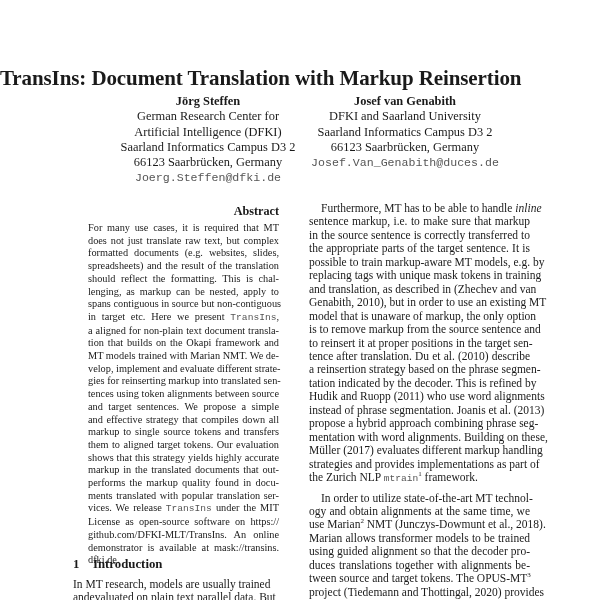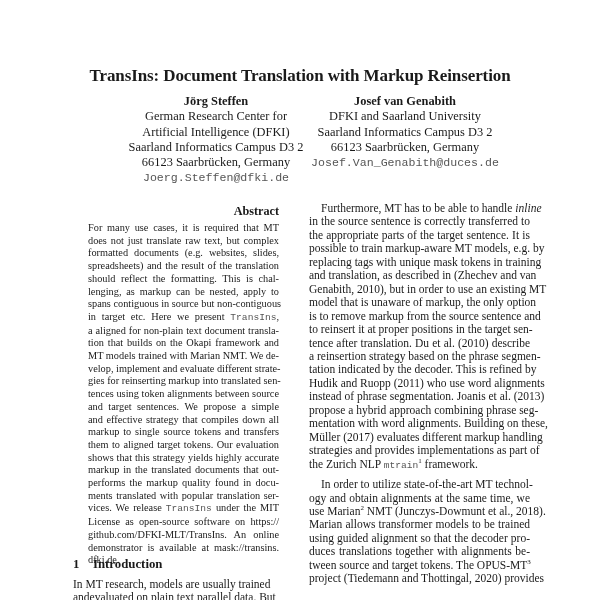--- a/index.html
+++ b/index.html
@@ -1,21 +1,21 @@
 <!DOCTYPE html>
 <html><head>
 <meta charset="utf-8">
 <style>
   html, body { margin:0; padding:0; background:#ffffff; }
   body { width:600px; height:600px; overflow:hidden; position:relative;
          font-family:"Liberation Serif", serif; color:#1a1a1a; }
-  .title { position:absolute; top:66px; left:0; width:600px; text-align:center;
-           font-weight:bold; font-size:17px; letter-spacing:-0.1px; }
+  .title { position:absolute; top:66px; left:0; width:600px; text-align:left;
+           font-weight:bold; font-size:21px; letter-spacing:-0.1px; }
   .author { position:absolute; top:94px; text-align:center; font-size:12.4px; line-height:15.3px; }
-  .author.a1 { left:116px; width:200px; }
+  .author.a1 { left:108px; width:200px; }
   .author.a2 { left:300px; width:210px; }
   .author .name { font-weight:bold; }
   .mono { font-family:"Liberation Mono", monospace; color:#555; font-size:11.6px; }
   .abs-title { position:absolute; top:204px; left:88px; width:191px; text-align:right;
                font-weight:bold; font-size:12.2px; }
   .abstract { position:absolute; top:222px; left:88px; width:191px;
               font-size:10.3px; line-height:12.7px; text-align:justify; }
   .abstract .line, .col .line { display:block; text-align:justify; text-align-last:justify; white-space:nowrap; }
   .abstract .line.last, .col .line.last { text-align-last:left; }
   .abstract .tt, .col .tt { font-family:"Liberation Mono", monospace; font-size:9.6px; color:#555; }
@@ -81,20 +81,21 @@
     <span class="line last">dfki.de.</span>
   </div>
 
 <div class="section">
   <span class="num">1</span><span>Introduction</span>
 </div>
 <div class="left-body" id="leftbody"><span class="line">In MT research, models are usually trained and</span><span class="line">evaluated on plain text parallel data. But such mod-</span></div>
 
 <div class="col" id="rightcol">
     <span class="line indent">Furthermore, MT has to be able to handle <i>inline</i></span>
+    <span class="line">sentence markup, i.e.  to make sure that markup</span>
     <span class="line">in the source sentence is correctly transferred to</span>
     <span class="line">the appropriate parts of the target sentence.  It is</span>
     <span class="line">possible to train markup-aware MT models, e.g. by</span>
     <span class="line">replacing tags with unique mask tokens in training</span>
     <span class="line">and translation, as described in (Zhechev and van</span>
     <span class="line">Genabith, 2010), but in order to use an existing MT</span>
     <span class="line">model that is unaware of markup, the only option</span>
     <span class="line">is to remove markup from the source sentence and</span>
     <span class="line">to reinsert it at proper positions in the target sen-</span>
     <span class="line">tence after translation.  Du et al. (2010) describe</span>

